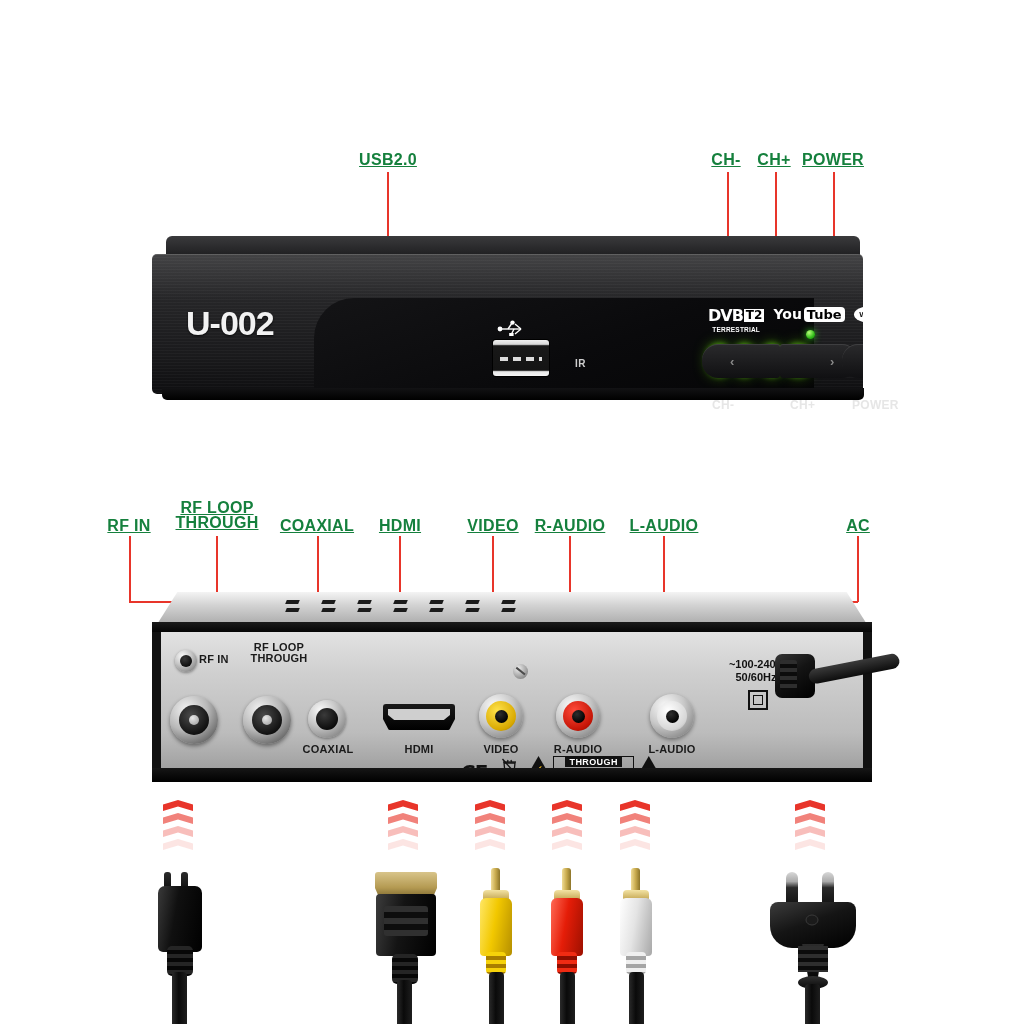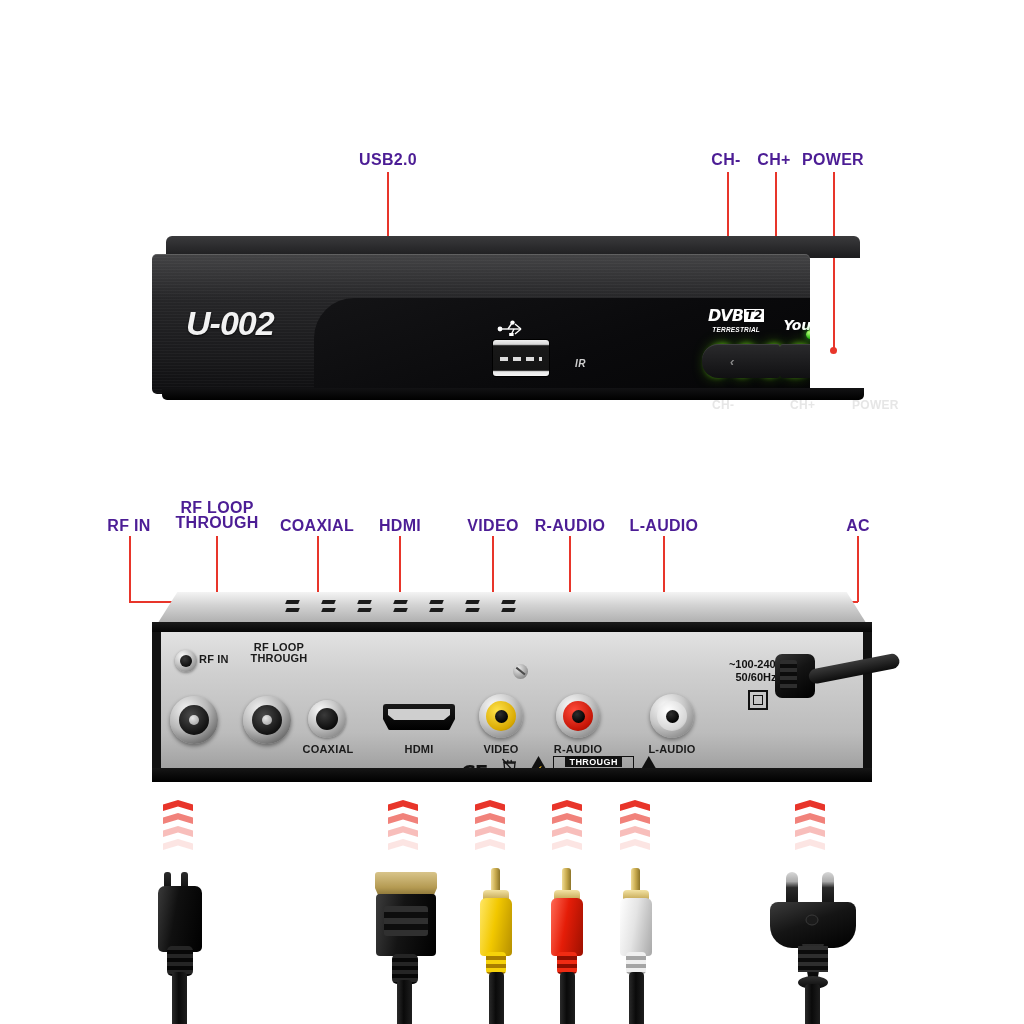--- a/index.html
+++ b/index.html
@@ -22,49 +22,49 @@
     font-family:"DejaVu Sans",sans-serif;
     font-size:58px;font-weight:bold;
     letter-spacing:3px;
     transform:scaleY(1.28) scaleX(0.95);
     text-shadow:0 0 1px #fff;
   }
 
   
   .callout{
     position:absolute;
-    color:#4c1d95;
+    color:#15803d;
     font-size:16px;font-weight:bold;
     letter-spacing:.3px;
     text-align:center;
     line-height:15px;
     white-space:pre-line;
     font-family:"Liberation Sans",sans-serif;
+    text-decoration:underline;
   }
   .lead{position:absolute;background:#E8352A;}
   .lead-v{width:1.6px;}
   .lead-h{height:1.6px;}
   .dot{position:absolute;width:7px;height:7px;border-radius:50%;background:#E8352A;}
 
   
   .front{
     position:absolute;left:152px;top:236px;width:722px;height:170px;
   }
   .front-top{
     position:absolute;left:14px;top:0;width:694px;height:22px;
     background:linear-gradient(180deg,#3a3a3c 0%,#1c1c1e 100%);
     border-radius:6px 6px 0 0;
   }
   .front-face{
-    position:absolute;left:0;top:18px;width:658px;height:140px;
+    position:absolute;left:0;top:18px;width:711px;height:140px;
     background:linear-gradient(180deg,#2e2e30 0%,#242426 38%,#1a1a1c 72%,#0e0e10 100%);
     border-radius:5px;
     box-shadow:inset 0 1px 0 rgba(255,255,255,.13);
     overflow:hidden;
-    font-style:italic;
   }
   .brush{
     position:absolute;inset:0;
     background:repeating-linear-gradient(180deg,
       rgba(255,255,255,.030) 0px,rgba(255,255,255,.030) 1px,
       rgba(0,0,0,0) 1px,rgba(0,0,0,0) 3px);
   }
   .glossband{
     position:absolute;left:0;top:0;width:722px;height:46px;
     background:linear-gradient(180deg,rgba(255,255,255,.10),rgba(255,255,255,0));
@@ -107,21 +107,21 @@
     position:absolute;left:542px;top:86px;width:130px;height:42px;
     display:flex;align-items:center;justify-content:center;
   }
   .led-text{
     font-family:"DejaVu Sans Mono",monospace;
     font-size:40px;font-weight:bold;letter-spacing:2px;
     color:#8CFF29;
     text-shadow:0 0 6px #6bdd15,0 0 13px rgba(110,230,20,.65);
     transform:scaleX(1.05);
   }
-  .logos{position:absolute;left:556px;top:52px;display:flex;align-items:flex-end;gap:19px;}
+  .logos{position:absolute;left:556px;top:52px;display:flex;align-items:flex-start;gap:9px;}
   .dvb-logo{display:flex;flex-direction:column;align-items:center;}
   .dvb-row{display:flex;align-items:center;}
   .dvb-main{
     color:#fff;font-size:16px;font-weight:bold;letter-spacing:-1px;
     font-family:"DejaVu Sans",sans-serif;
   }
   .dvb-t2{
     background:#fff;color:#000;font-size:12px;font-weight:bold;
     padding:0 2px;margin-left:1px;line-height:13px;
     font-family:"DejaVu Sans",sans-serif;

